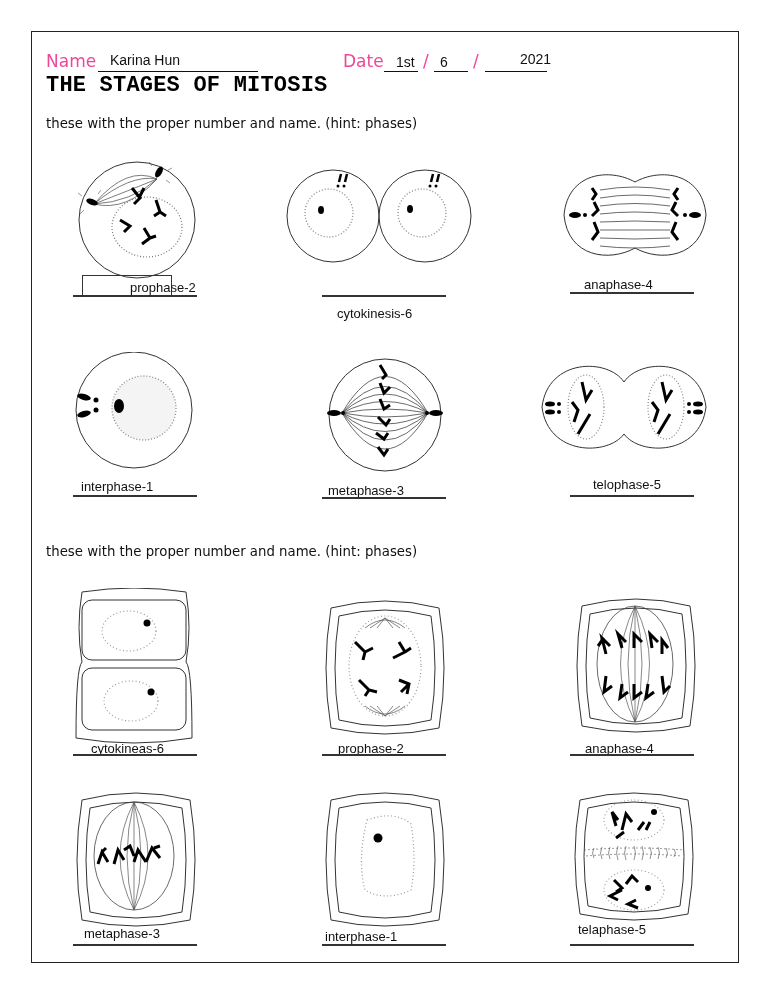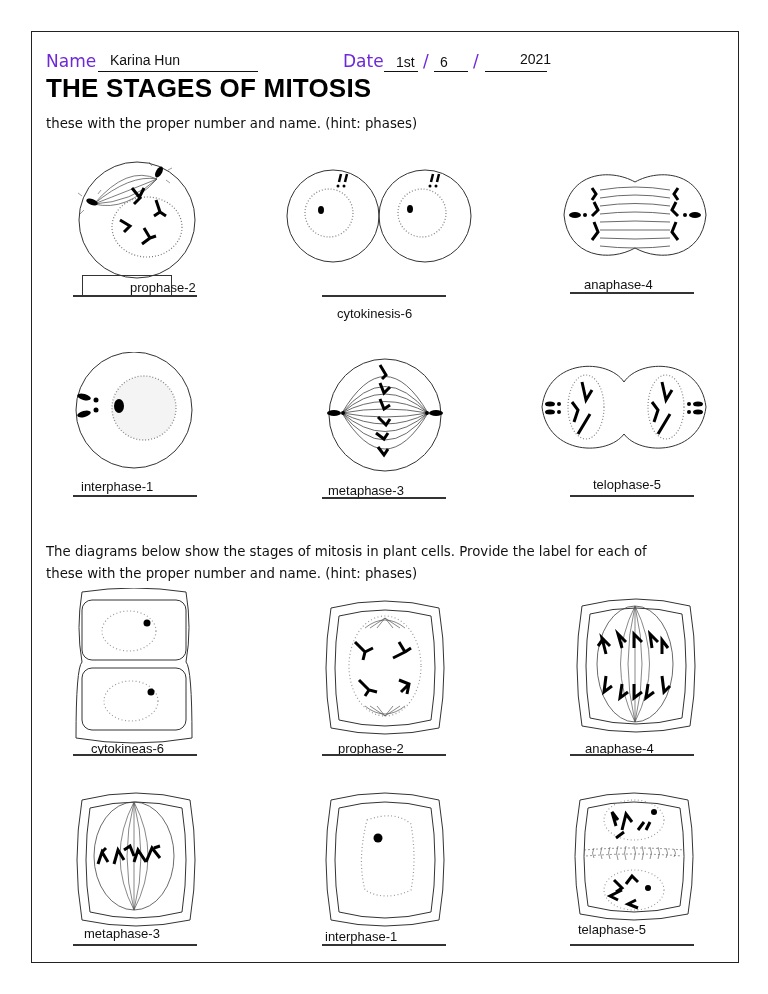--- a/index.html
+++ b/index.html
@@ -1,23 +1,23 @@
 <!DOCTYPE html>
 <html><head>
 <meta charset="utf-8">
 <style>
   * { box-sizing: border-box; margin: 0; padding: 0; }
   html, body { width: 768px; height: 994px; background: #ffffff; overflow: hidden; }
   body { position: relative; font-family: "DejaVu Sans", sans-serif; color: #000; }
   .page-border { position: absolute; left: 31px; top: 31px; width: 708px; height: 932px; border: 1.5px solid #222; }
   .abs { position: absolute; }
-  .hdr-label { font-family: "DejaVu Sans", sans-serif; font-size: 17px; color: #6d28d9; }
+  .hdr-label { font-family: "DejaVu Sans", sans-serif; font-size: 17px; color: #ec4899; }
   .fill { font-family: "Liberation Sans", sans-serif; font-size: 14px; color: #111; }
   .uline { position: absolute; height: 1px; background: #111; }
-  .title { font-family: Liberation Sans, sans-serif; font-weight: bold; font-size: 26px; letter-spacing: 0.2px; }
+  .title { font-family: Liberation Mono, monospace; font-weight: bold; font-size: 22px; letter-spacing: 0.2px; }
   .instr { font-family: "DejaVu Sans", sans-serif; font-size: 13.3px; line-height: 22px; color: #111; }
   .label { position: absolute; font-family: "Liberation Sans", sans-serif; font-size: 13px; color: #111; white-space: nowrap; }
   .ans-line { position: absolute; height: 1.5px; background: #333; }
   .diagram { position: absolute; }
   svg { display: block; }
 </style>
 </head>
 <body>
 
 <div class="page-border"></div>
@@ -154,21 +154,20 @@
     <ellipse cx="160" cy="42" rx="5" ry="2.5" fill="#000"></ellipse>
       <ellipse cx="160" cy="50" rx="5" ry="2.5" fill="#000"></ellipse>
     <circle cx="151" cy="42" r="2" fill="#000"></circle>
       <circle cx="151" cy="50" r="2" fill="#000"></circle>
   </svg>
 </div>
 <span class="label" style="left:593px;top:477px;">telophase-5</span>
 <div class="ans-line" style="left:570px;top:495px;width:124px;"></div>
 
 <div class="abs instr" style="left:46px;top:541px;">
-  <div>The diagrams below show the stages of mitosis in plant cells. Provide the label for each of</div>
   <div>these with the proper number and name. (hint: phases)</div>
 </div>
 
 <div class="diagram" style="left:72px;top:588px;">
   <svg width="124" height="156" viewBox="0 0 124 156">
     <path d="M10 4 Q62 -4 114 4 Q120 40 114 74 Q120 80 120 150 Q62 160 4 150 Q4 80 10 74 Q4 40 10 4 Z" fill="none" stroke="#333" stroke-width="1"></path>
     <rect x="10" y="12" width="104" height="60" rx="10" fill="none" stroke="#333" stroke-width="1"></rect>
     <rect x="10" y="80" width="104" height="62" rx="10" fill="none" stroke="#333" stroke-width="1"></rect>
     <ellipse cx="57" cy="43" rx="27" ry="20" fill="none" stroke="#999" stroke-width="1.2" stroke-dasharray="1 2.5"></ellipse>
     <ellipse cx="59" cy="113" rx="27" ry="20" fill="none" stroke="#999" stroke-width="1.2" stroke-dasharray="1 2.5"></ellipse>

